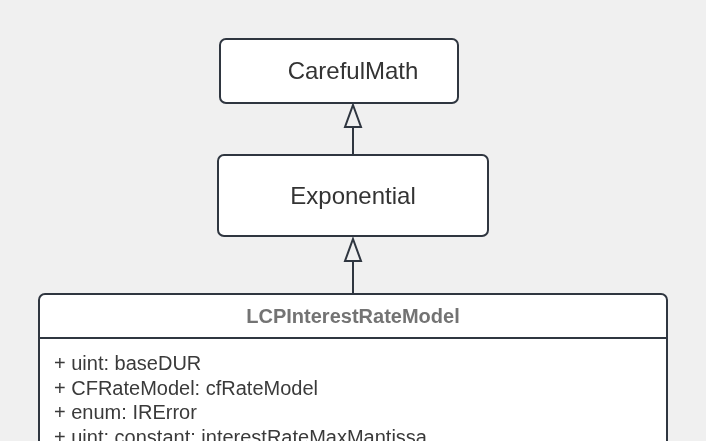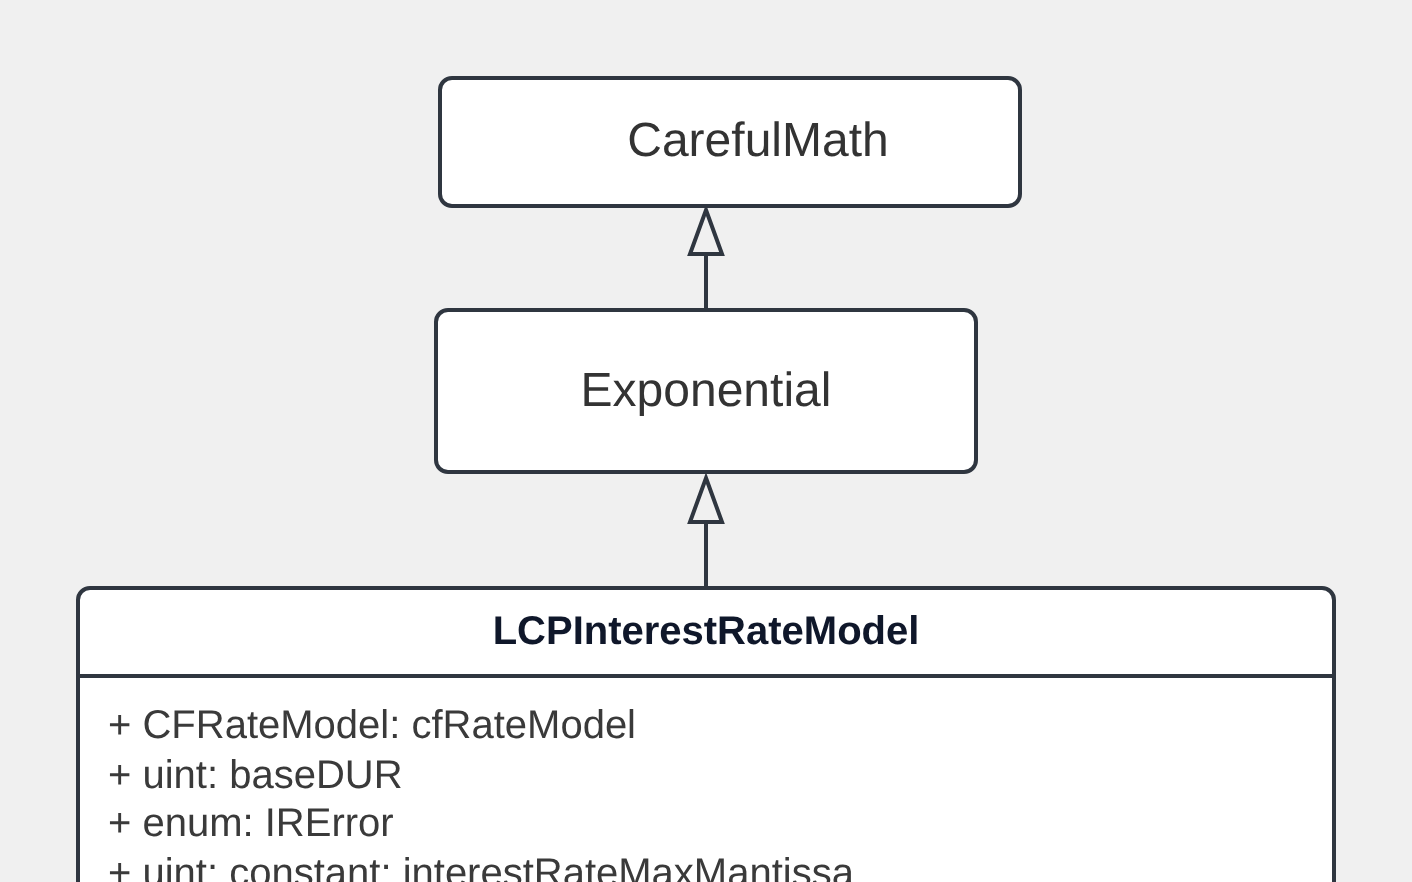--- a/index.html
+++ b/index.html
@@ -42,21 +42,21 @@
   }
   .class-box.simple {
     display: flex;
     align-items: center;
     justify-content: center;
     font-size: 24px;
   }
   #box-carefulmath {
     left: 219px;
     top: 38px;
-    width: 292px;
+    width: 240px;
     height: 66px;
     padding-left: 28px;
   }
   #box-exponential {
     left: 217px;
     top: 154px;
     width: 272px;
     height: 83px;
     justify-content: center;
   }
@@ -67,21 +67,21 @@
     height: 220px; 
     border-radius: 7px;
   }
   .class-title {
     height: 42px;
     display: flex;
     align-items: center;
     justify-content: center;
     font-size: 20px;
     font-weight: bold;
-    color: #0f172a;
+    color: #737373;
     border-bottom: 2px solid #2f3640;
   }
   .class-attrs {
     padding: 12px 0 0 14px;
     font-size: 20px;
     line-height: 24.6px;
     color: #3a3a3a;
   }
   .attr {
     white-space: nowrap;
@@ -107,20 +107,20 @@
     <span>CarefulMath</span>
   </div>
 
   <div class="class-box simple" id="box-exponential">
     <span>Exponential</span>
   </div>
 
   <div class="class-box" id="box-lcp">
     <div class="class-title">LCPInterestRateModel</div>
     <div class="class-attrs">
+      <div class="attr">+ uint: baseDUR</div>
       <div class="attr">+ CFRateModel: cfRateModel</div>
-      <div class="attr">+ uint: baseDUR</div>
       <div class="attr">+ enum: IRError</div>
       <div class="attr">+ uint: constant: interestRateMaxMantissa</div>
     </div>
   </div>
 
 </div>
 
 </body></html>

